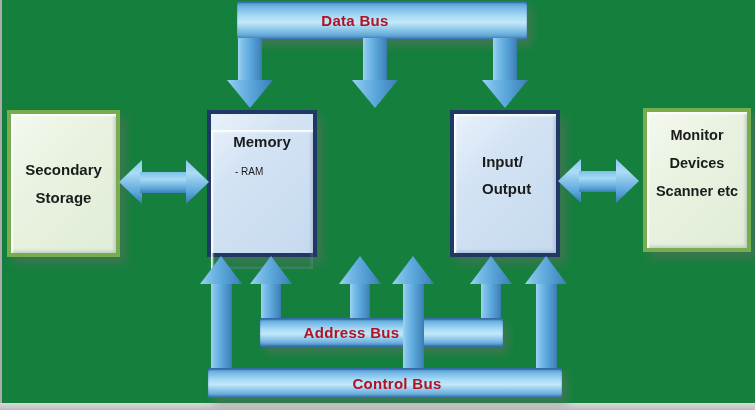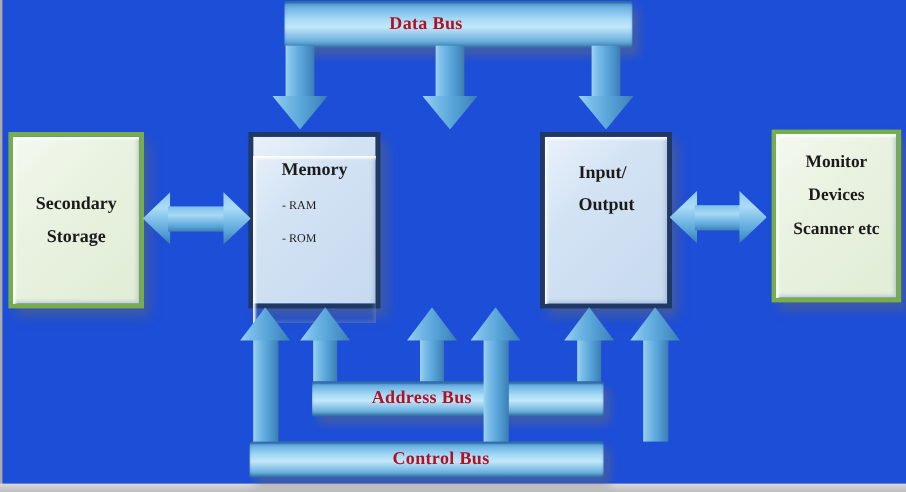--- a/index.html
+++ b/index.html
@@ -1,18 +1,18 @@
 <!DOCTYPE html>
 <html><head>
 <meta charset="utf-8">
 <style>
   html,body{margin:0;padding:0;background:#fff;}
   #canvas{
-    position:relative;width:755px;height:410px;background:#1d4ed8;
-    overflow:hidden;font-family:Liberation Serif, serif;
+    position:relative;width:755px;height:410px;background:#15803d;
+    overflow:hidden;font-family:Liberation Sans, sans-serif;
   }
   
   .abs{position:absolute;box-sizing:border-box;}
   .bus-bar{
     background:linear-gradient(to bottom,#4186c2 0%,#6fb4e4 14%,#a6daf5 38%,#c2e8fa 55%,#6cb0de 85%,#3d7fb4 100%);
     box-shadow:5px 6px 8px rgba(110,110,110,.45), inset 0 2px 1px rgba(25,70,130,.45), inset 0 -2px 2px rgba(25,70,130,.35);
     border-radius:2px;
   }
   .bus-label{
     width:100%;height:100%;display:flex;align-items:center;justify-content:center;
@@ -44,21 +44,21 @@
   }
   .box.blue{border-color:#1f3864;background:linear-gradient(135deg,#eaf2fb 0%,#d3e3f4 35%,#c6d9ee 100%);}
   .box.green{border-color:#77ad4d;background:linear-gradient(135deg,#f4f9f0 0%,#e9f2e0 40%,#e1edd7 100%);}
   .box .txt{font-weight:bold;font-size:15px;color:#1b1b1b;line-height:24px;}
   .center-txt{text-align:center;}
   
   #secondary-lines{padding-top:42px;line-height:28px;}
   #memory-title{margin-top:16px;text-align:center;}
   .memory-item{font-weight:normal;font-size:10px;color:#1b1b1b;margin:8px 0 0 24px;line-height:20px;}
   #cpu-lines{padding-top:32px;}
-  #io-lines{padding-left:28px;padding-top:17px;line-height:27px;}
+  #io-lines{padding-left:28px;padding-top:34px;line-height:27px;}
   #peripheral-lines{padding-top:9px;line-height:28px;font-size:14.5px;}
   
   #left-edge{left:0;top:0;width:2px;height:410px;background:#ababab;}
   #bottom-edge{left:0;bottom:0;width:755px;height:7px;background:linear-gradient(to bottom,#d9d9d9,#bdbdbd);}
 </style>
 </head>
 <body>
 
 <div id="canvas">
 
@@ -79,21 +79,20 @@
         <div>Secondary</div>
         <div>Storage</div>
       </div>
     </div>
   </div>
 
   <div class="abs box blue" style="left:207px;top:110px;width:110px;height:147px;">
     <div class="box-inner">
       <div id="memory-title" class="txt">Memory</div>
       <div class="memory-item">- RAM</div>
-      <div class="memory-item">- ROM</div>
     </div>
   </div>
 
 
   <div class="abs box blue" style="left:450px;top:110px;width:110px;height:147px;">
     <div class="box-inner">
       <div id="io-lines" class="txt">
         <div>Input/</div>
         <div>Output</div>
       </div>
@@ -121,21 +120,21 @@
   <div class="abs bus-bar" style="left:260px;top:318px;width:243px;height:29px;z-index:1;">
     <div class="bus-label" style="transform:translateX(-30px);">Address Bus</div>
   </div>
   <div class="abs vshaft" style="left:261px;top:282px;width:20px;height:36px;"></div>
   <div class="abs head head-up" style="left:250px;top:256px;width:42px;height:28px;"></div>
   <div class="abs vshaft" style="left:350px;top:282px;width:20px;height:36px;"></div>
   <div class="abs head head-up" style="left:339px;top:256px;width:42px;height:28px;"></div>
   <div class="abs vshaft" style="left:481px;top:282px;width:20px;height:36px;"></div>
   <div class="abs head head-up" style="left:470px;top:256px;width:42px;height:28px;"></div>
 
-  <div class="abs bus-bar" style="left:208px;top:368px;width:295px;height:30px;z-index:1;">
+  <div class="abs bus-bar" style="left:208px;top:368px;width:354px;height:30px;z-index:1;">
     <div class="bus-label" style="transform:translateX(12px);">Control Bus</div>
   </div>
   <div class="abs vshaft" style="left:211px;top:282px;width:21px;height:86px;z-index:2;"></div>
   <div class="abs head head-up" style="left:200px;top:256px;width:42px;height:28px;z-index:2;"></div>
   <div class="abs vshaft" style="left:403px;top:282px;width:21px;height:86px;z-index:2;"></div>
   <div class="abs head head-up" style="left:392px;top:256px;width:42px;height:28px;z-index:2;"></div>
   <div class="abs vshaft" style="left:536px;top:282px;width:21px;height:86px;z-index:2;"></div>
   <div class="abs head head-up" style="left:525px;top:256px;width:42px;height:28px;z-index:2;"></div>
 
   <div class="abs" id="left-edge"></div>

